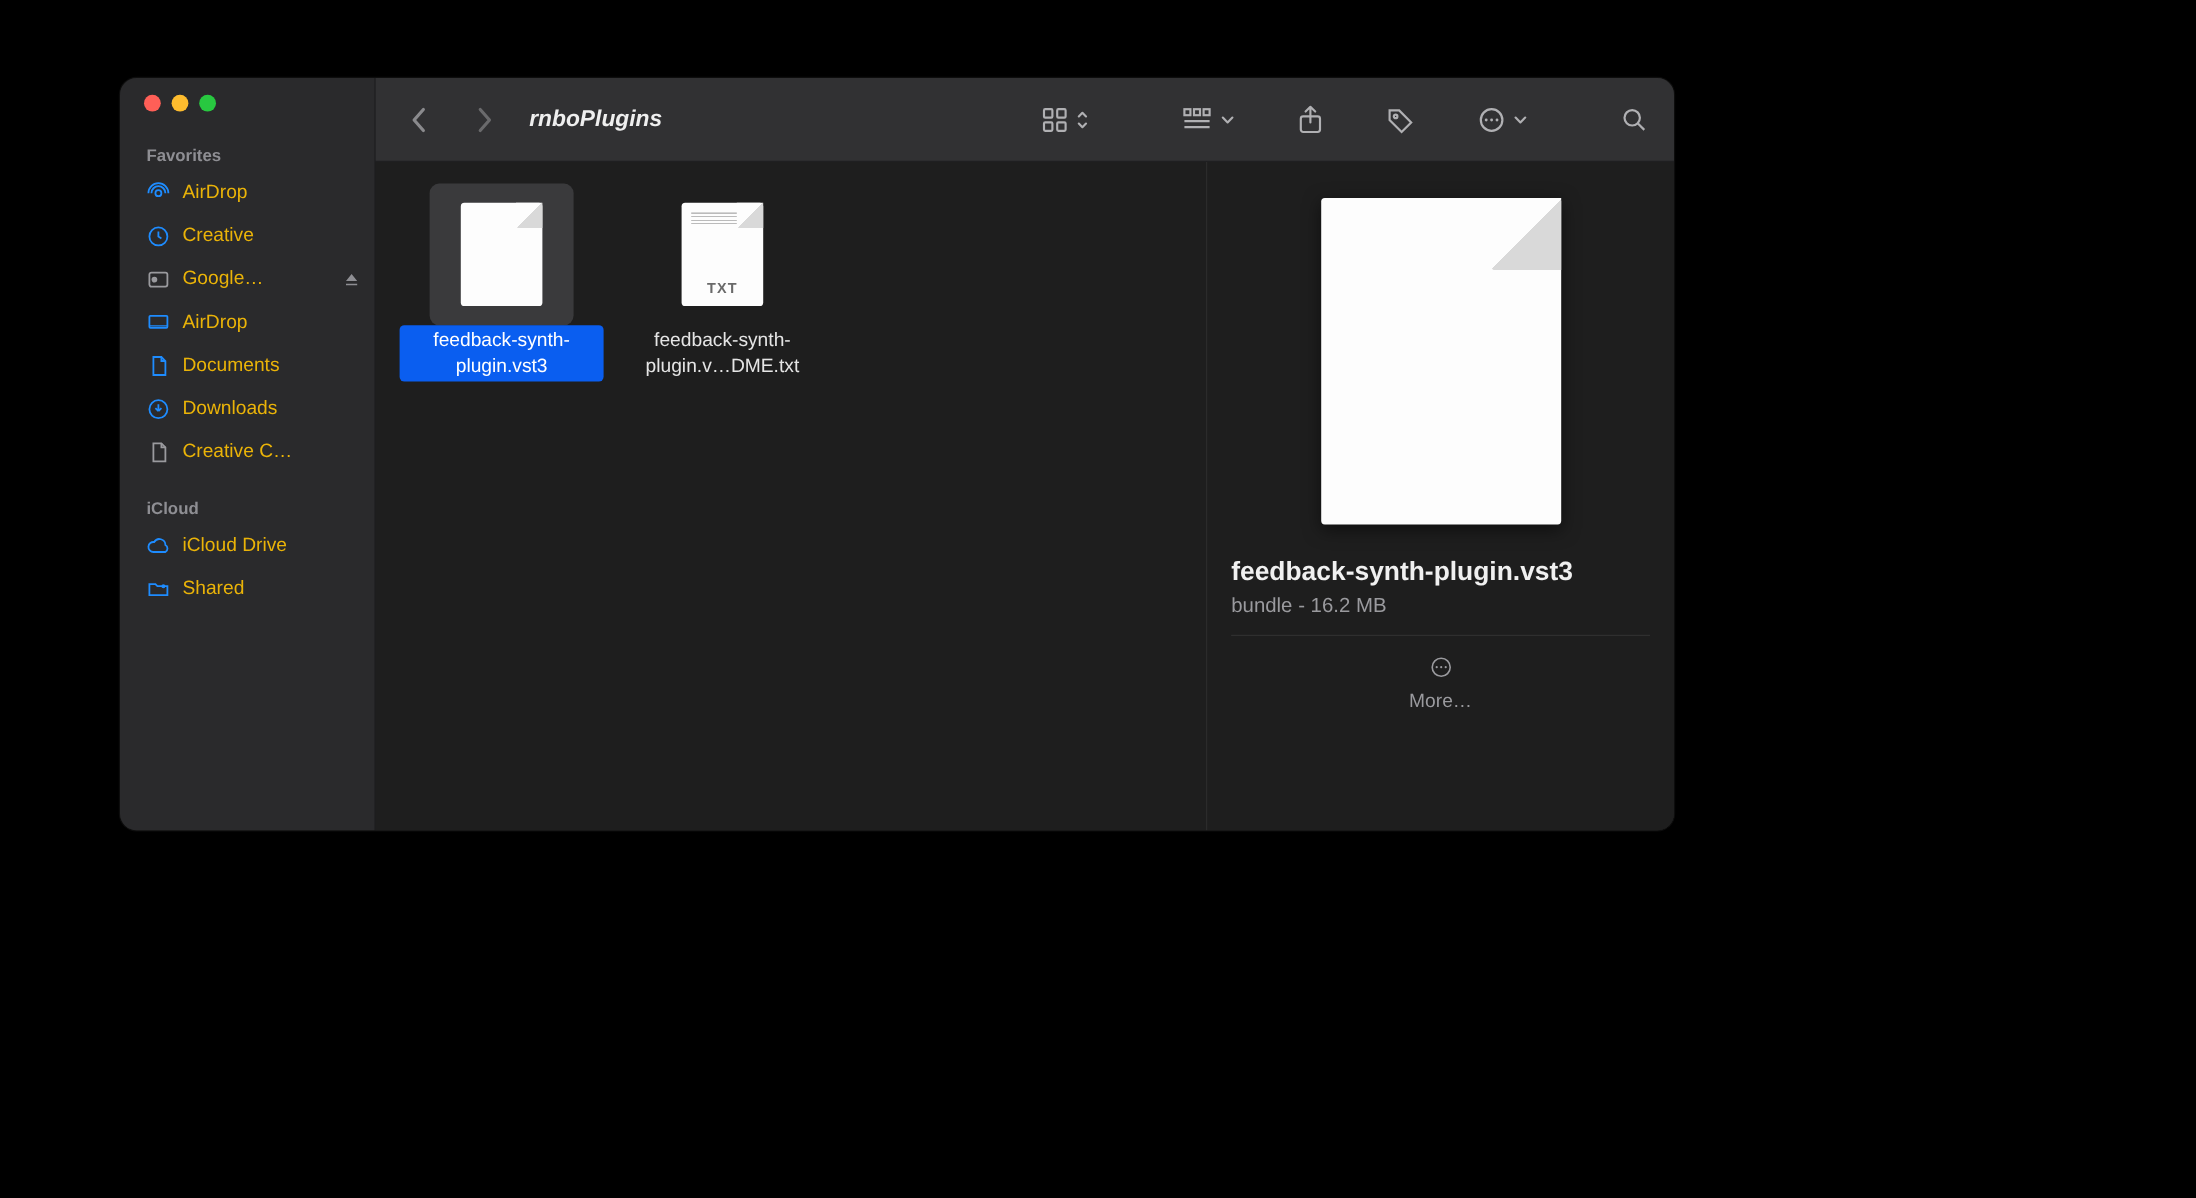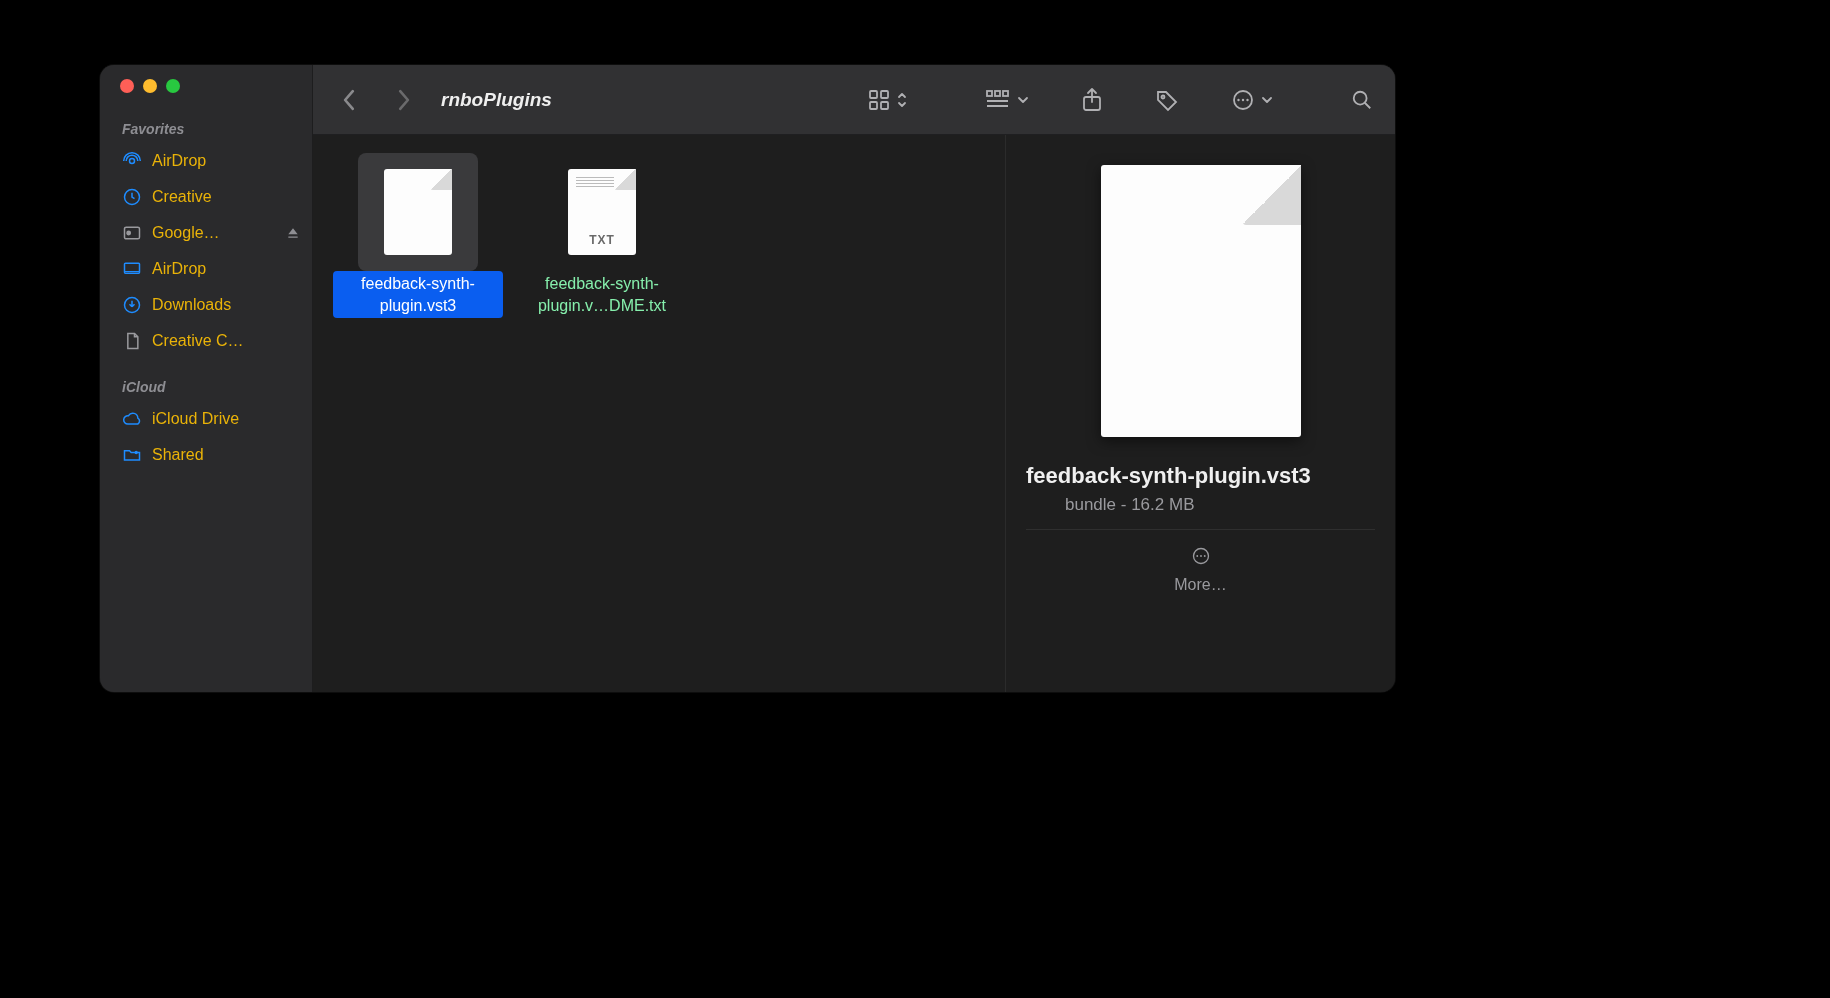--- a/index.html
+++ b/index.html
@@ -19,21 +19,21 @@
     width: 213px;
     background: #2a2a2c;
     display: flex;
     flex-direction: column;
     padding: 14px 0 8px 0;
     border-right: 1px solid rgba(0,0,0,0.3);
   }
   .traffic { display: flex; gap: 9px; padding-left: 20px; padding-bottom: 22px; }
   .dot { width: 14px; height: 14px; border-radius: 50%; }
   .dot.red{background:#ff5f57;} .dot.yellow{background:#febc2e;} .dot.green{background:#28c840;}
-  .section-label { color: #8e8e93; font-size: 14px; font-weight: 600; padding: 6px 22px 6px 22px; font-style: italic; }
+  .section-label { color: #8e8e93; font-size: 14px; font-weight: 600; padding: 6px 22px 6px 22px; }
   .sb-item { display:flex; align-items:center; gap:10px; color:#eab308; font-size:16px; padding:8px 12px 8px 22px; cursor:default;}
   .sb-item .ic { width:20px; height:20px; flex:0 0 20px; display:flex; align-items:center; justify-content:center;}
   .sb-item .eject { margin-left:auto; color:#8e8e93; }
   .blue { color:#1e8cff; }
   .gray { color:#9a9a9e; }
   
   .main { flex:1; display:flex; flex-direction:column; background:#1e1e1e; }
   .toolbar {
     height: 70px;
     background: #313133;
@@ -51,32 +51,32 @@
     flex:1;
     padding: 18px 20px;
     display:flex;
     align-content:flex-start;
     gap: 14px;
     background:#1e1e1e;
   }
   .file-item { width:170px; display:flex; flex-direction:column; align-items:center; cursor:default; }
   .icon-wrap { width:120px; height:118px; display:flex;align-items:center;justify-content:center; border-radius:8px; }
   .file-item.selected .icon-wrap { background:#3a3a3c; }
-  .file-name { text-align:center; font-size:16px; line-height:1.35; color:#86efac; max-width:170px; word-break:break-word; padding:2px 6px; border-radius:4px; }
+  .file-name { text-align:center; font-size:16px; line-height:1.35; color:#e5e5e5; max-width:170px; word-break:break-word; padding:2px 6px; border-radius:4px; }
   .file-item.selected .file-name { background:#0a5ef0; color:#fff; }
   .preview {
     width: 390px;
     border-left:1px solid rgba(255,255,255,0.06);
     background:#1e1e1e;
     display:flex; flex-direction:column;
     padding: 20px 20px 12px 20px;
   }
   .preview-icon-area { flex:0 0 auto; display:flex; justify-content:center; padding:10px 0 26px 0;}
   .preview-name { font-size:22px; font-weight:600; color:#f0f0f0; margin-bottom:6px;}
-  .preview-meta { font-size:17px; color:#9a9a9e;margin-left:39px; }
+  .preview-meta { font-size:17px; color:#9a9a9e; }
   .preview-divider { height:1px; background:rgba(255,255,255,0.08); margin:14px 0 10px 0; }
   .more-area { display:flex; flex-direction:column; align-items:center; gap:10px; padding-top:6px;}
   .more-label { color:#9a9a9e; font-size:16px; }
   
   .page { position:relative; background:#fdfdfd; border-radius:3px;padding-left:20px; }
   .page::after{ content:""; position:absolute; top:0; right:0; width:34%; height:26%; background:linear-gradient(135deg,#fdfdfd 0 50%, #d9d9d9 50% 100%); border-bottom-left-radius:3px; }
   .page.small{ width:68px; height:86px; }
   .page.big { width:200px; height:272px; }
   .page.big::after{ width:29%; height:22%; }
   .page.small::after{ width:32%; height:24%; }
@@ -138,20 +138,29 @@
     <div class="sb-item">
       <span class="ic blue">
         <svg width="20" height="20" viewBox="0 0 24 24" fill="none" stroke="currentColor" stroke-width="1.8">
             <rect x="3" y="5" width="18" height="12" rx="1"></rect>
             <path d="M3 15h18" stroke-width="1.2"></path>
           </svg>
       </span>
       <span>AirDrop</span>
     </div>
 
+    <div class="sb-item">
+      <span class="ic blue">
+        <svg width="20" height="20" viewBox="0 0 24 24" fill="none" stroke="currentColor" stroke-width="1.8">
+            <path d="M7 3h8l4 4v14H7z"></path>
+            <path d="M15 3v4h4"></path>
+          </svg>
+      </span>
+      <span>Documents</span>
+    </div>
 
     <div class="sb-item">
       <span class="ic blue">
         <svg width="20" height="20" viewBox="0 0 24 24" fill="none" stroke="currentColor" stroke-width="1.8">
             <circle cx="12" cy="12" r="9"></circle>
             <path d="M12 7v7m0 0l-3-3m3 3l3-3"></path>
           </svg>
       </span>
       <span>Downloads</span>
     </div>

